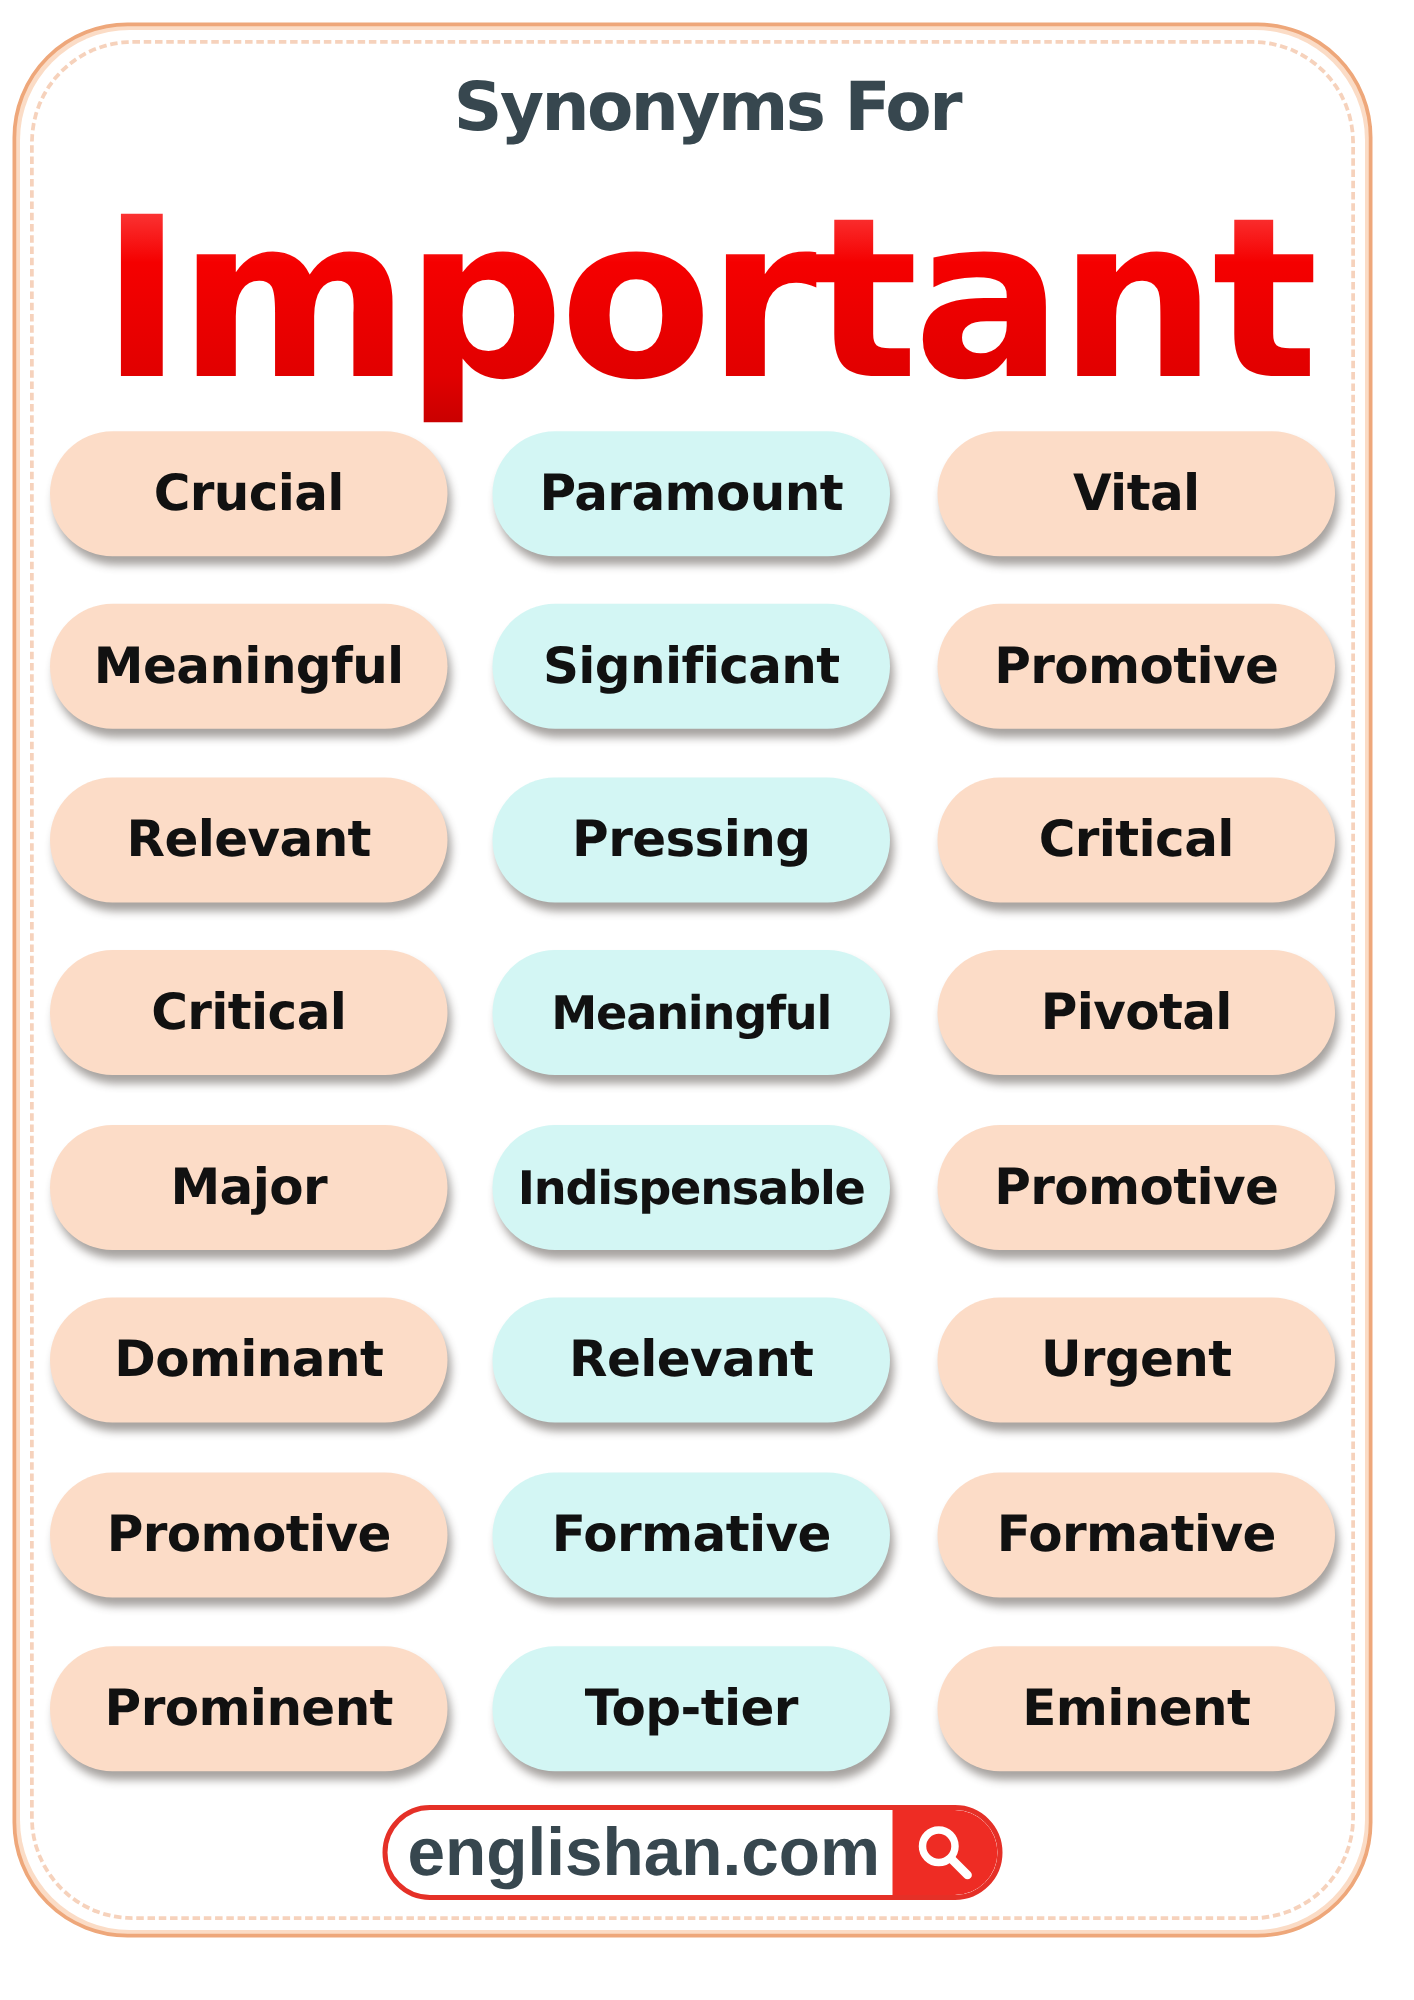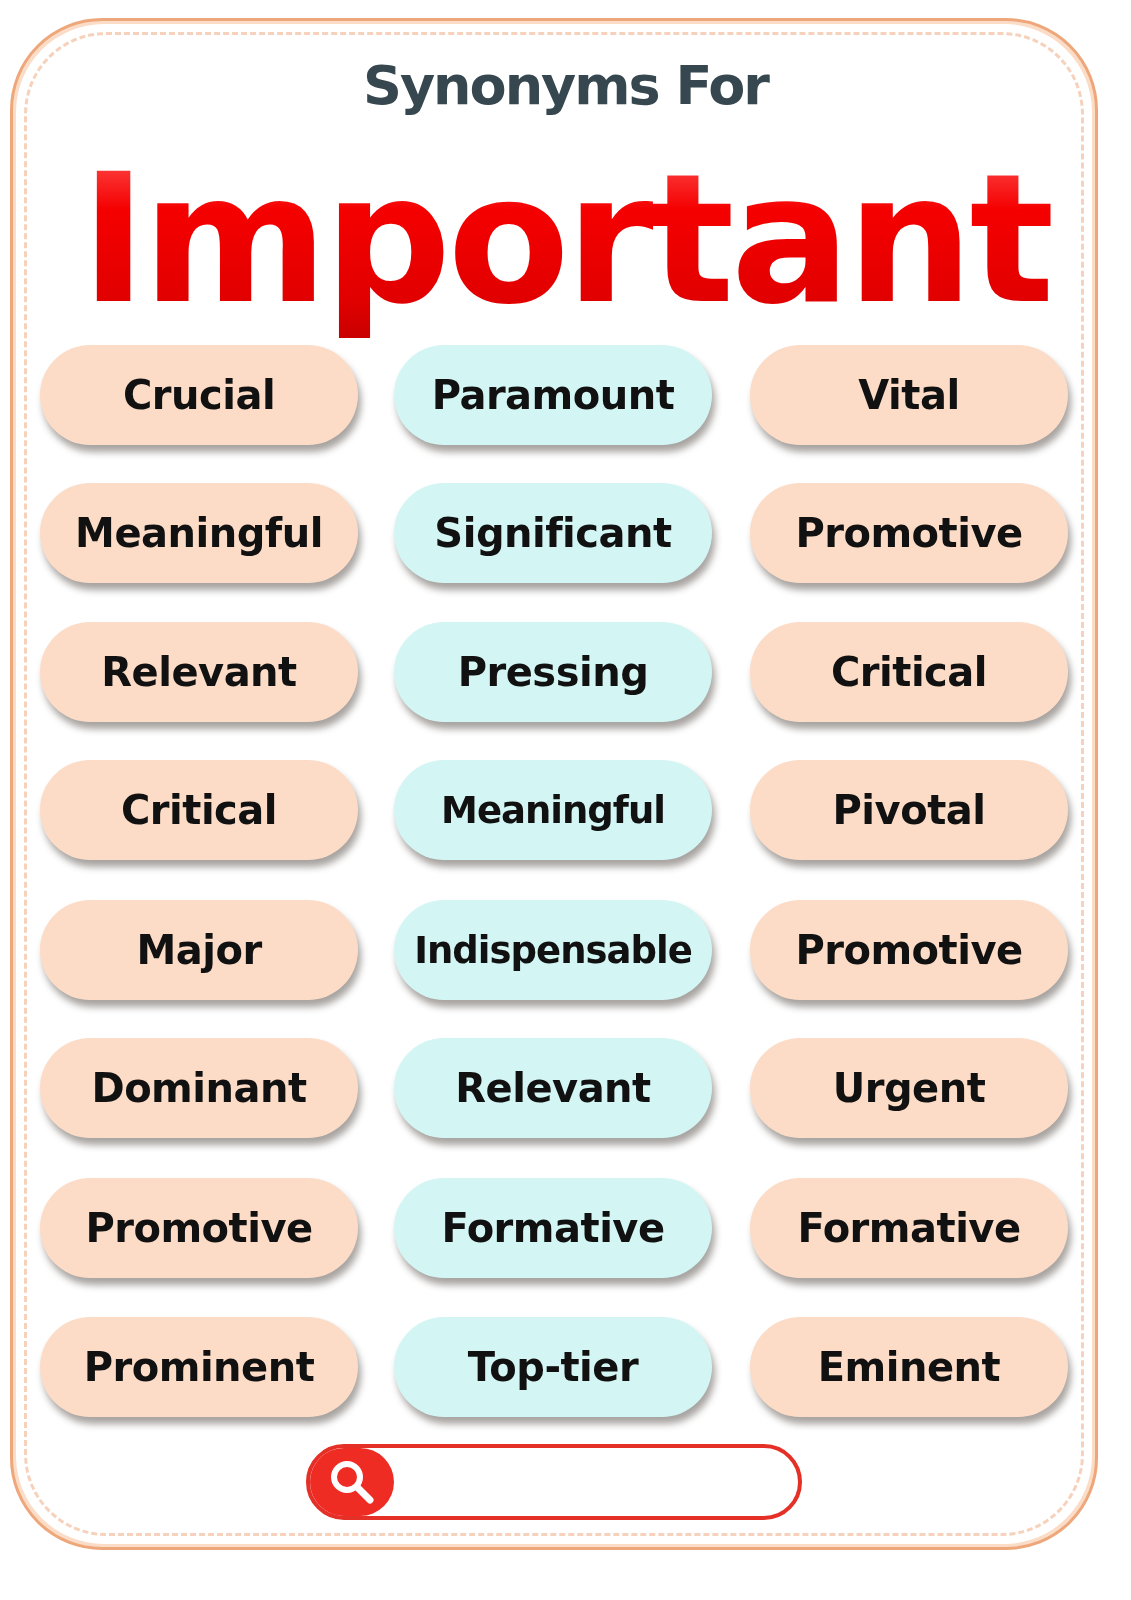--- a/index.html
+++ b/index.html
@@ -100,19 +100,20 @@
   <div class="pill peach" style="left:40px;top:1163px">Promotive</div>
   <div class="pill cyan" style="left:394px;top:1163px">Formative</div>
   <div class="pill peach" style="left:750px;top:1163px">Formative</div>
 
   <div class="pill peach" style="left:40px;top:1302px">Prominent</div>
   <div class="pill cyan" style="left:394px;top:1302px">Top-tier</div>
   <div class="pill peach" style="left:750px;top:1302px">Eminent</div>
 </div>
 
 <div class="searchbar">
+  <div class="search-text">englishan.com</div>
   <div class="search-btn">
     <svg width="50" height="50" viewBox="0 0 50 50">
       <circle cx="20" cy="20" r="13" fill="none" stroke="#ffffff" stroke-width="6"></circle>
       <line x1="30" y1="30" x2="43" y2="43" stroke="#ffffff" stroke-width="7" stroke-linecap="round"></line>
     </svg>
   </div>
 </div>
 
 </body></html>

